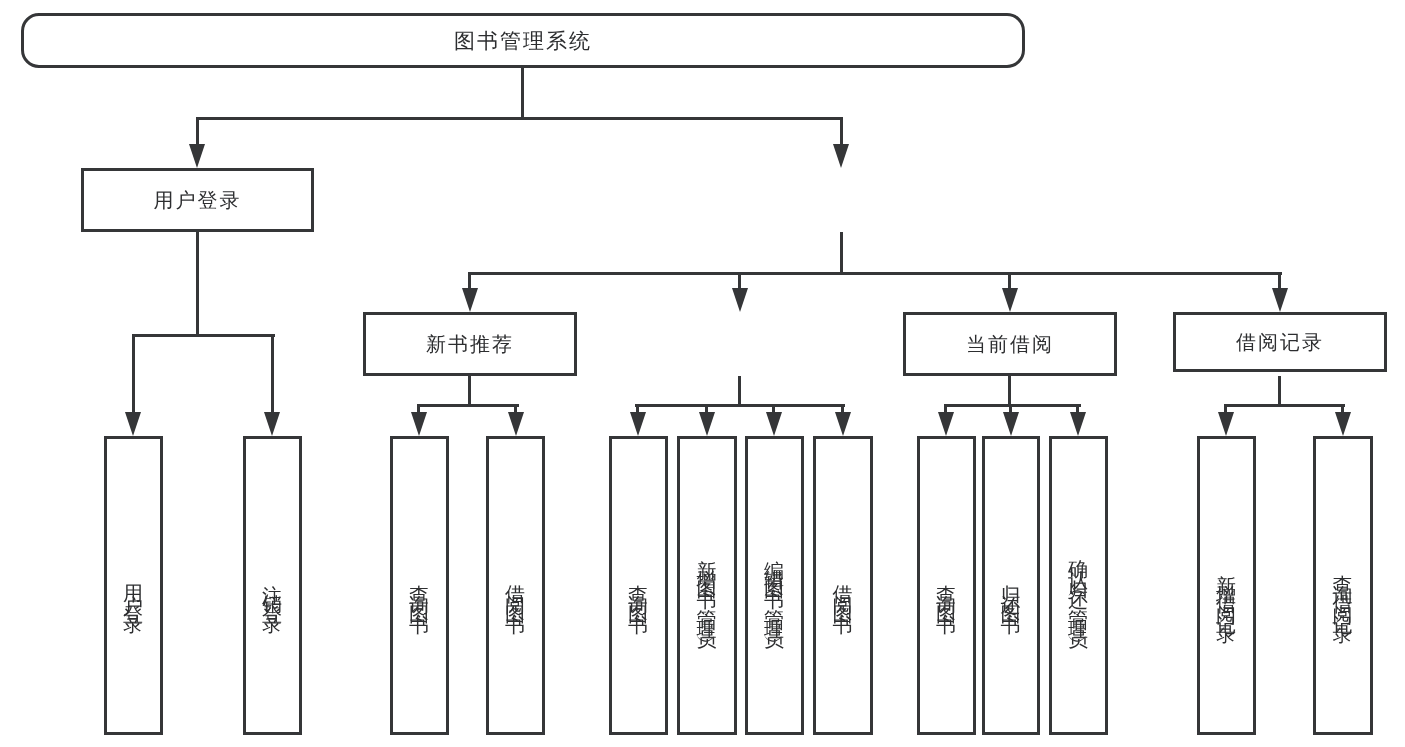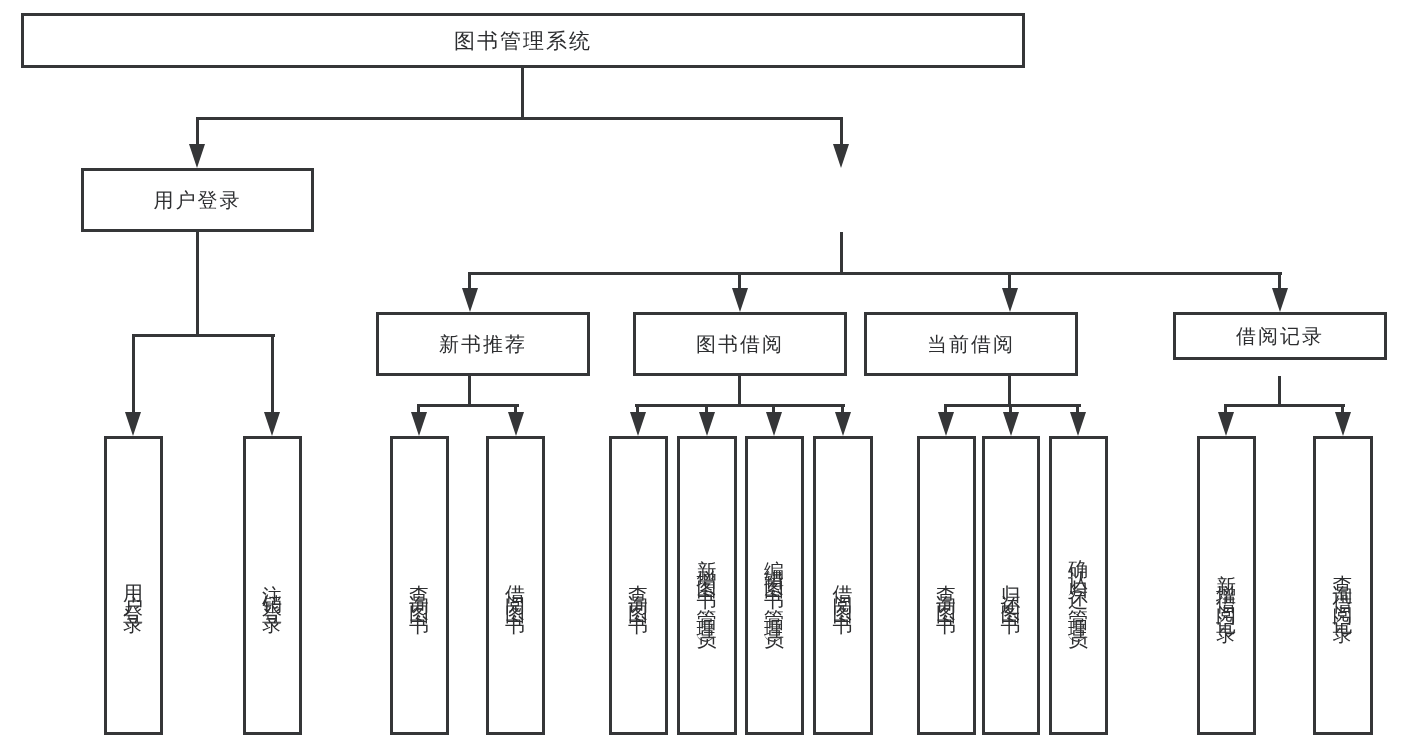--- a/index.html
+++ b/index.html
@@ -13,21 +13,21 @@
   .box{
     position:absolute;
     background:#fff;
     border:3px solid #353638;
     box-sizing:border-box;
     display:flex;align-items:center;justify-content:center;
     color:#2d2e30;
     z-index:2;
   }
   .hbox{font-size:20px;letter-spacing:2px;}
-  .rootbox{font-size:21px;letter-spacing:2px;}
+  .rootbox{font-size:21px;letter-spacing:2px;border-radius:18px;}
   .vbox{
     writing-mode:vertical-lr;
     text-orientation:mixed;
     font-size:20px;
     letter-spacing:10px;
     line-height:1;
     padding-top:6px;
   }
   .ln{position:absolute;background:#353638;z-index:1;}
   .ah{
@@ -52,30 +52,27 @@
 <div class="canvas">
 
   <div class="box hbox rootbox" style="left:21px;top:13px;width:1004px;height:55px;">
     <span>图书管理系统</span>
   </div>
 
   <div class="box hbox" style="left:81px;top:168px;width:233px;height:64px;">
     <span>用户登录</span>
   </div>
 
-  <div class="box hbox" style="left:363px;top:312px;width:214px;height:64px;margin-left:13px;">
+  <div class="box hbox" style="left:363px;top:312px;width:214px;height:64px;">
     <span>新书推荐</span>
   </div>
-  <div class="box hbox" style="left:633px;top:312px;width:214px;height:64px;">
-    <span>图书借阅</span>
-  </div>
-  <div class="box hbox" style="left:864px;top:312px;width:214px;height:64px;">
+  <div class="box hbox" style="left:903px;top:312px;width:214px;height:64px;">
     <span>当前借阅</span>
   </div>
-  <div class="box hbox" style="left:1173px;top:312px;width:214px;height:48px;">
+  <div class="box hbox" style="left:1173px;top:312px;width:214px;height:60px;">
     <span>借阅记录</span>
   </div>
 
   <div class="box vbox" style="left:104px;top:436px;width:59px;height:299px;">
     <span>用户登录</span>
   </div>
   <div class="box vbox" style="left:243px;top:436px;width:59px;height:299px;">
     <span>注销登录</span>
   </div>
   <div class="box vbox" style="left:390px;top:436px;width:59px;height:299px;">

